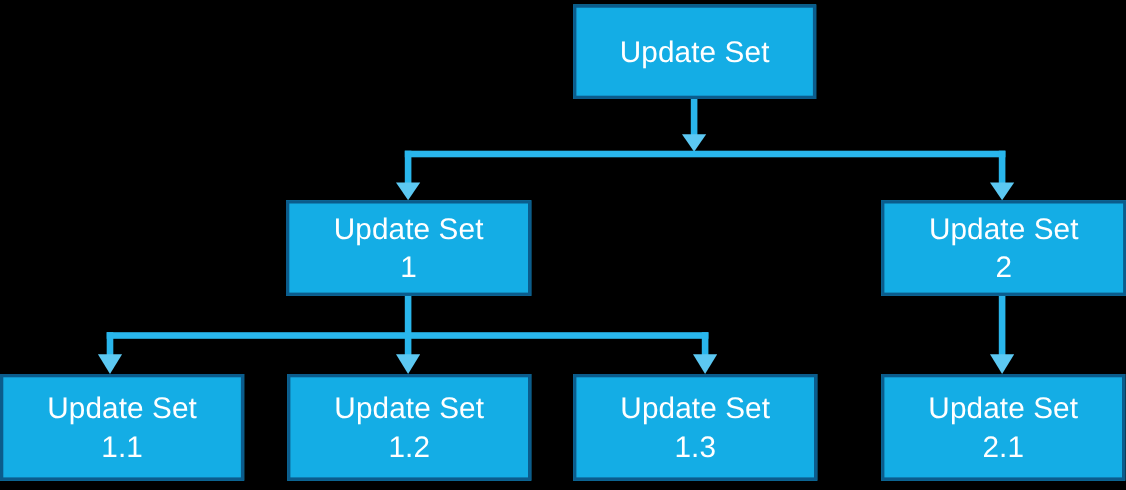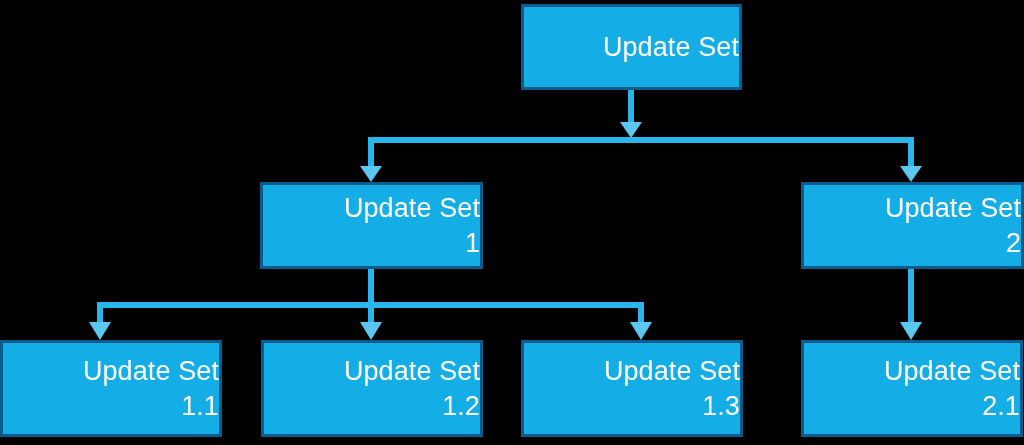--- a/index.html
+++ b/index.html
@@ -28,21 +28,21 @@
     box-sizing: border-box;
     background: #14ADE5;
     border: 3px solid #0B5C8C;
     display: flex;
     flex-direction: column;
     align-items: center;
     justify-content: center;
     color: #FFFFFF;
     font-size: 27px;
     line-height: 1.28;
-    text-align: right;
+    text-align: center;
     letter-spacing: 0.1px;
     white-space: pre-line;
   }
   .node-label {
     display: block;
     width: 100%;
   }
 </style>
 </head>
 <body>

